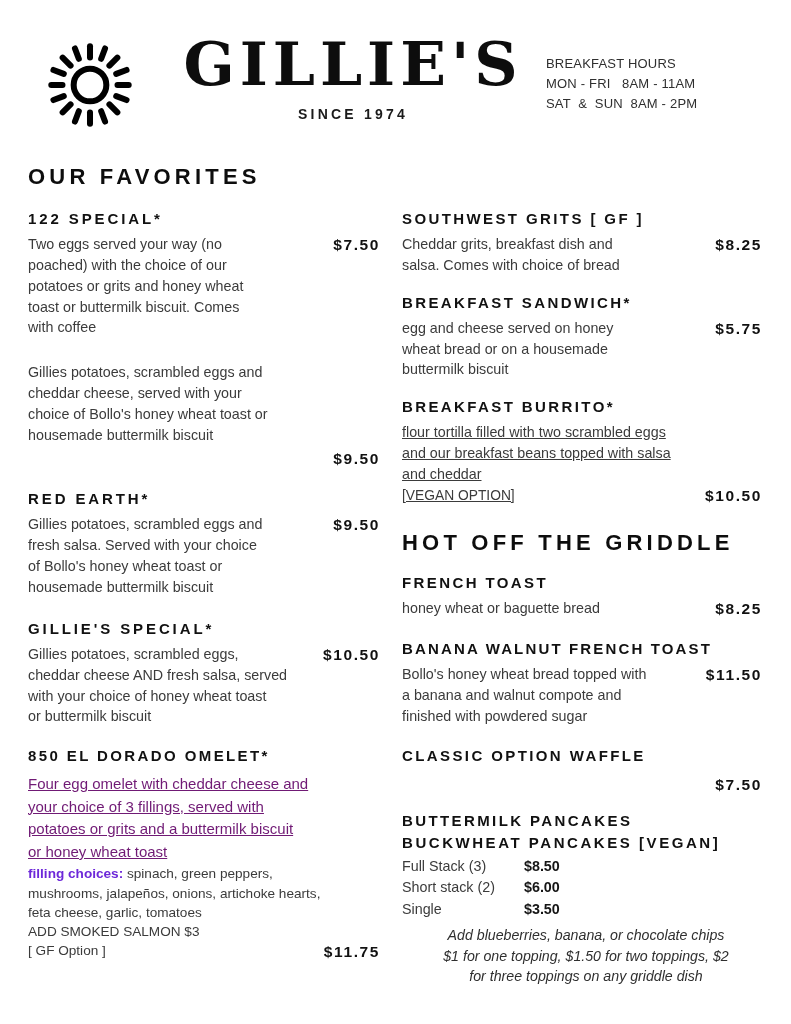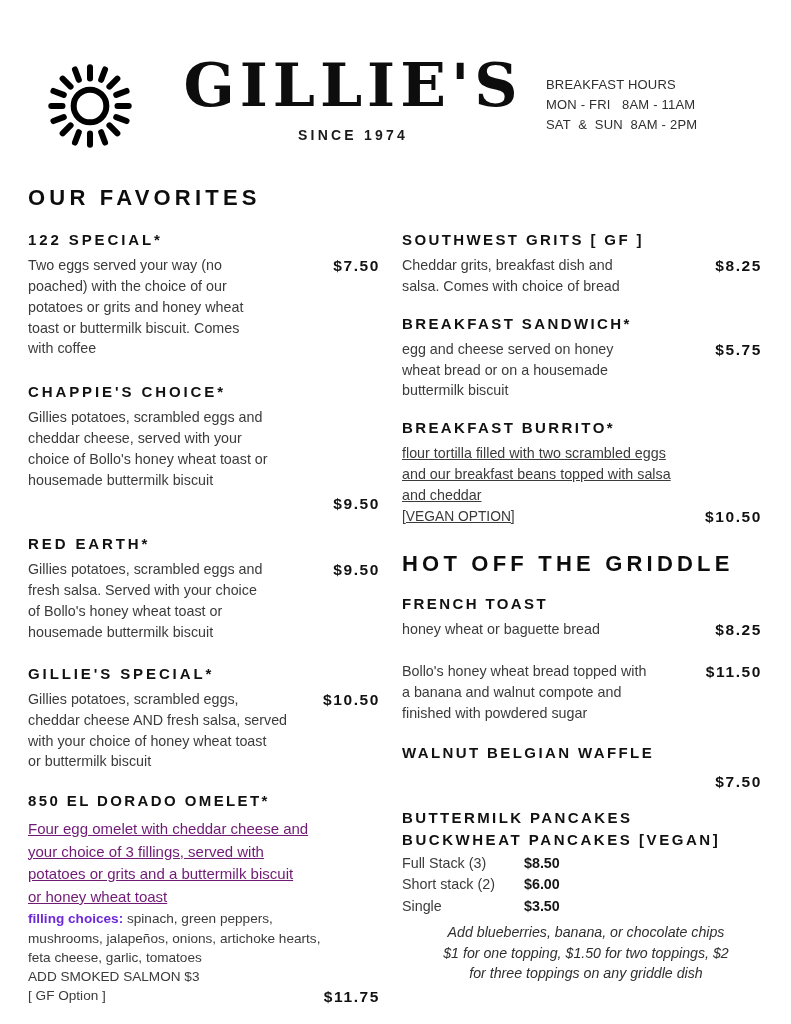--- a/index.html
+++ b/index.html
@@ -3,21 +3,21 @@
 <meta charset="utf-8">
 <style>
   * { box-sizing: border-box; margin: 0; padding: 0; }
   html, body {
     width: 791px; height: 1024px;
     background: #ffffff;
     font-family: "Liberation Sans", sans-serif;
     color: #2b2b2b;
     overflow: hidden;
   }
-  .page { position: relative; width: 791px; height: 776px; padding: 0; margin-top: 21px; }
+  .page { position: relative; width: 791px; height: 776px; padding: 0; }
 
   
   .header {
     display: flex; align-items: flex-start;
     padding: 34px 30px 0 30px;
     height: 150px;
   }
   .logo-mark { width: 120px; display: flex; justify-content: center; padding-top: 8px; }
   .sun-icon { display: block; }
   .brand-block { flex: 1; display: flex; flex-direction: column; align-items: center; padding-left: 10px; }
@@ -168,21 +168,20 @@
           <span class="price inline">$7.50</span>
           <span class="desc">Two eggs served your way (no
 poached) with the choice of our
 potatoes or grits and honey wheat
 toast or buttermilk biscuit. Comes
 with coffee</span>
         </div>
       </div>
 
       <div class="item" style="margin-top:24px;">
-        <div class="item-name">CHAPPIE'S CHOICE*</div>
         <div class="item-body">
           <span class="desc">Gillies potatoes, scrambled eggs and
 cheddar cheese, served with your
 choice of Bollo's honey wheat toast or
 housemade buttermilk biscuit</span>
           <span class="price below">$9.50</span>
         </div>
       </div>
 
       <div class="item" style="margin-top:20px;">
@@ -262,30 +261,31 @@
 
       <div class="item tight">
         <div class="item-name small-track">FRENCH TOAST</div>
         <div class="item-body clearfix" style="margin-top:3px;">
           <span class="price inline">$8.25</span>
           <span class="desc">honey wheat or baguette bread</span>
         </div>
       </div>
 
       <div class="item tight" style="margin-top:20px;">
+        <div class="item-name" style="letter-spacing:2.15px;">BANANA WALNUT FRENCH TOAST</div>
         <div class="item-body clearfix" style="margin-top:5px;">
           <span class="price inline">$11.50</span>
           <span class="desc">Bollo's honey wheat bread topped with
 a banana and walnut compote and
 finished with powdered sugar</span>
         </div>
       </div>
 
       <div class="item tight" style="margin-top:20px;">
-        <div class="item-name small-track">WALNUT BELGIAN WAFFLE</div>
+        <div class="item-name small-track">CLASSIC OPTION WAFFLE</div>
         <div class="price below" style="margin-top:12px;">$7.50</div>
       </div>
 
       <div class="item" style="margin-top:18px;">
         <div class="item-name small-track pancake-head">BUTTERMILK PANCAKES</div>
         <div class="item-name small-track pancake-head" style="letter-spacing:2.55px;">BUCKWHEAT PANCAKES  [VEGAN]</div>
         <div class="stack-table">
           <div class="stack-row">
             <span class="stack-label">Full Stack (3)</span>
             <span class="stack-price">$8.50</span>

